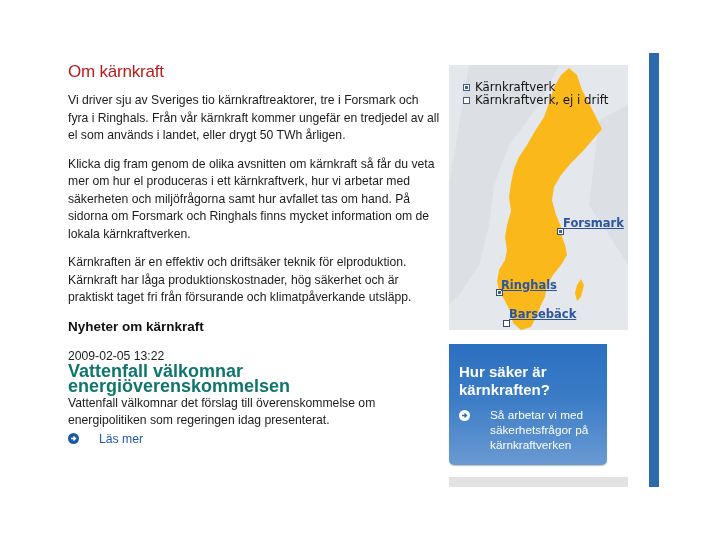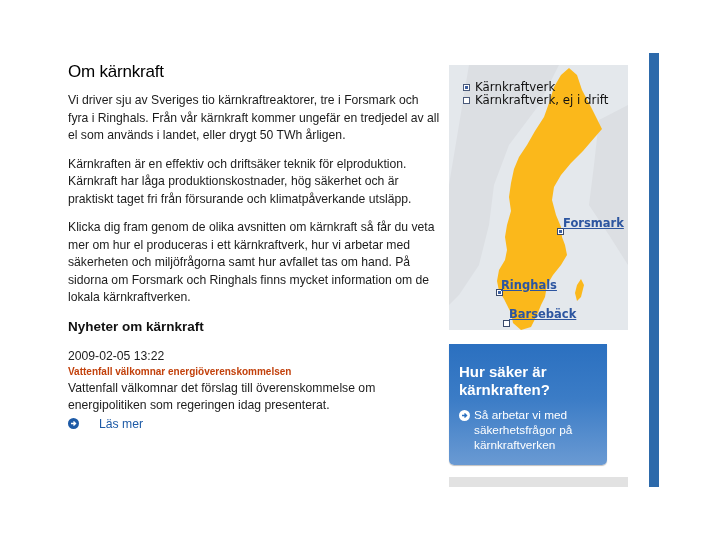--- a/index.html
+++ b/index.html
@@ -1,57 +1,57 @@
 <!DOCTYPE html>
 <html><head>
   <meta charset="utf-8">
   <style>
     html, body { margin: 0; padding: 0; }
     body {
       width: 720px; height: 540px; background: #ffffff; position: relative; overflow: hidden;
       font-family: "Liberation Sans", sans-serif; color: #1a1a1a;
     }
     .main { position: absolute; left: 68px; top: 62px; width: 372px; }
-    .page-title { color: #000000; font-size: 17px; font-weight: normal; margin: 0 0 10px 0; line-height: 20px; letter-spacing: -0.2px; }
+    .page-title { color: #b91c1c; font-size: 17px; font-weight: normal; margin: 0 0 10px 0; line-height: 20px; letter-spacing: -0.2px; }
     .lead { font-size: 12.2px; font-weight: bold; line-height: 17.5px; margin: 0 0 12px 0; color: #111; }
     .para { font-size: 12.2px; line-height: 17.5px; margin: 0 0 11px 0; color: #1c1c1c; }
     .news-heading { font-size: 13.5px; font-weight: bold; margin: 8px 0 14px 0; color: #111; line-height: 17px; }
     .news-date { font-size: 12.2px; line-height: 15px; color: #1c1c1c; }
-    .news-title { font-size: 10px; font-weight: bold; color: #c2410c; line-height: 15px; display: block; text-decoration: none; }
+    .news-title { font-size: 18px; font-weight: bold; color: #0f766e; line-height: 15px; display: block; text-decoration: none; }
     .news-body { font-size: 12.2px; line-height: 17.5px; color: #1c1c1c; margin: 1px 0 1px 0; }
     .read-more { display: flex; align-items: center; gap: 20px; color: #1d5aa6; font-size: 12.2px; line-height: 16px; text-decoration: none; }
     .arrow-circle { width: 11px; height: 11px; border-radius: 50%; background: #1d5aa6; display: inline-flex; align-items: center; justify-content: center; }
     .arrow-circle svg { display: block; }
 
     .map-box { position: absolute; left: 449px; top: 65px; width: 179px; height: 265px; background: #f9a8d4; overflow: hidden; }
     .map-box svg.map { position: absolute; left: 0; top: 0; }
     .legend { position: absolute; left: 14px; top: 16px; font-size: 11.8px; line-height: 13px; color: #111; font-family: "DejaVu Sans", sans-serif; }
     .legend-row { display: flex; align-items: center; gap: 5px; white-space: nowrap; }
     .sq { width: 5px; height: 5px; border: 1px solid #4a5a7a; background: #fff; display: inline-block; }
     .sq.filled { background: #3d5fa0; box-shadow: inset 0 0 0 1px #fff; }
     .city { position: absolute; font-family: "DejaVu Sans", sans-serif; font-weight: bold; font-size: 11.5px; color: #2c55a0; }
     .marker { position: absolute; width: 5px; height: 5px; border: 1px solid #3a4a6a; background: #3d5fa0; box-shadow: inset 0 0 0 1px #fff; }
     .marker.off { background: #fff; box-shadow: none; }
 
     .promo { position: absolute; left: 449px; top: 344px; width: 158px; height: 121px; border-radius: 0 0 5px 5px;
       background: linear-gradient(to bottom, #2b70c0 0%, #3b7cc6 45%, #6a9ad3 100%); box-shadow: 0 1px 1px rgba(0,0,0,0.25); }
     .promo-title { position: absolute; left: 10px; top: 19px; color: #fff; font-weight: bold; font-size: 15px; line-height: 18px; }
-    .promo-link { position: absolute; left: 10px; top: 64px; display: flex; gap: 4px; color: #fff; font-size: 11.8px; line-height: 15px; text-decoration: none; }
+    .promo-link { position: absolute; left: 10px; top: 64px; display: flex; gap: 20px; color: #fff; font-size: 11.8px; line-height: 15px; text-decoration: none; }
     .promo-link .arrow-circle { background: #fff; margin-top: 2px; flex: 0 0 auto; }
     .grey-box { position: absolute; left: 449px; top: 477px; width: 179px; height: 10px; background: #e2e2e2; }
     .blue-bar { position: absolute; left: 649px; top: 53px; width: 10px; height: 434px; background: #2d6aab; }
   </style>
 </head>
 <body>
 
 <div class="main">
   <h1 class="page-title">Om kärnkraft</h1>
   <p class="para">Vi driver sju av Sveriges tio kärnkraftreaktorer, tre i Forsmark och fyra i Ringhals. Från vår kärnkraft kommer ungefär en tredjedel av all el som används i landet, eller drygt 50 TWh årligen.</p>
+  <p class="para">Klicka dig fram genom de olika avsnitten om kärnkraft så får du veta mer om hur el produceras i ett kärnkraftverk, hur vi arbetar med säkerheten och miljöfrågorna samt hur avfallet tas om hand. På sidorna om Forsmark och Ringhals finns mycket information om de lokala kärnkraftverken.</p>
   <p class="para">Kärnkraften är en effektiv och driftsäker teknik för elproduktion. Kärnkraft har låga produktionskostnader, hög säkerhet och är praktiskt taget fri från försurande och klimatpåverkande utsläpp.</p>
-  <p class="para">Klicka dig fram genom de olika avsnitten om kärnkraft så får du veta mer om hur el produceras i ett kärnkraftverk, hur vi arbetar med säkerheten och miljöfrågorna samt hur avfallet tas om hand. På sidorna om Forsmark och Ringhals finns mycket information om de lokala kärnkraftverken.</p>
 
   <h2 class="news-heading">Nyheter om kärnkraft</h2>
   <div>
     <div class="news-date">2009-02-05 13:22</div>
     <a class="news-title" href="#">Vattenfall välkomnar energiöverenskommelsen</a>
     <div class="news-body">Vattenfall välkomnar det förslag till överenskommelse om energipolitiken som regeringen idag presenterat.</div>
     <a class="read-more" href="#">
       <span class="arrow-circle">
         <svg width="7" height="7" viewBox="0 0 7 7">
             <path d="M1 3.5 H5.5 M3.5 1.5 L5.5 3.5 L3.5 5.5" stroke="#fff" stroke-width="1.4" fill="none"></path>

